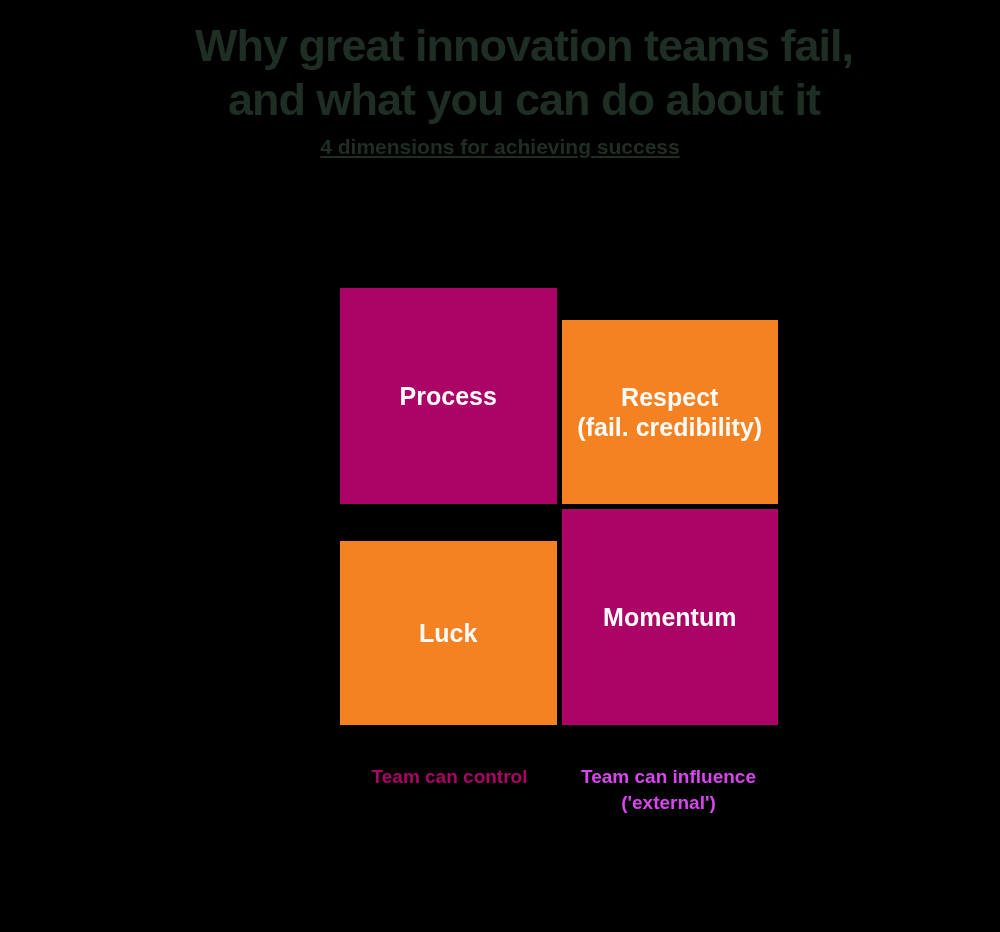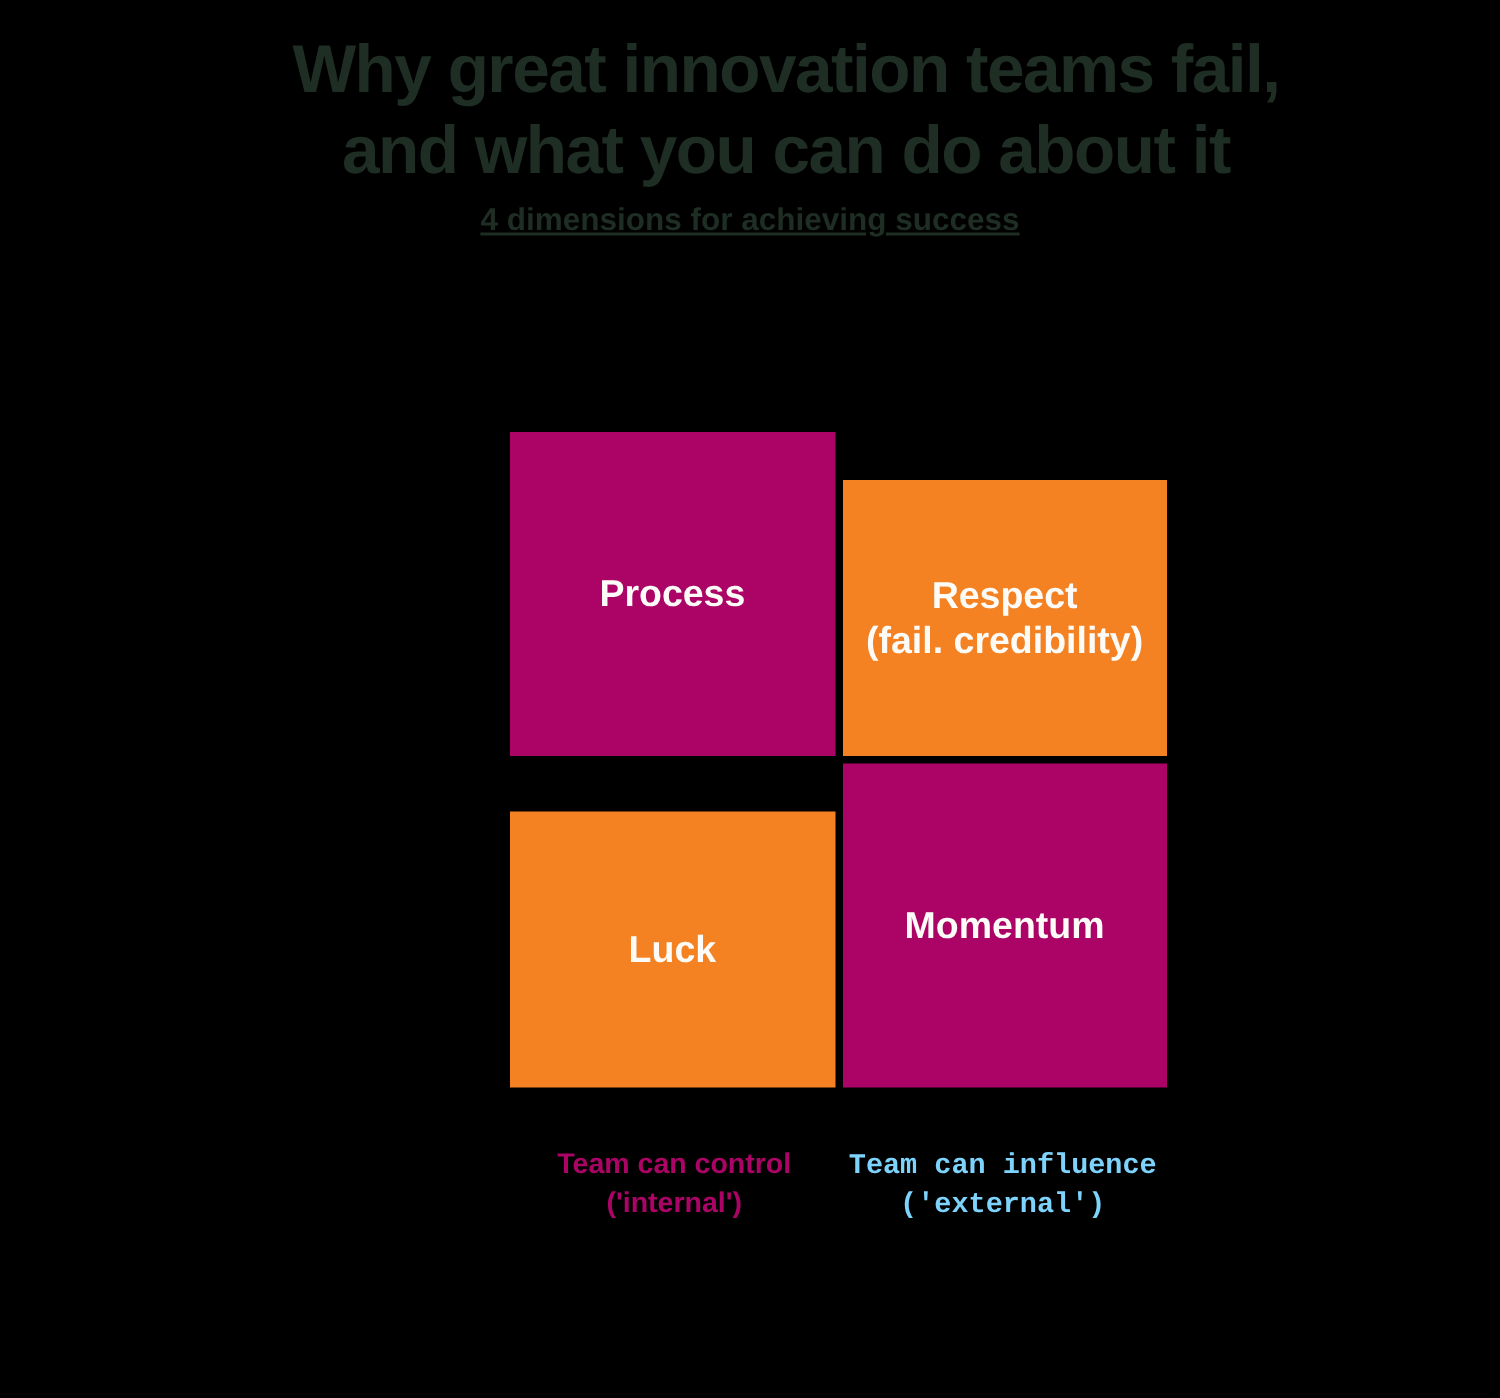--- a/index.html
+++ b/index.html
@@ -84,21 +84,21 @@
     margin-top: 12px;
   }
   .axis-label {
     text-align: center;
     font-size: 19px;
     font-weight: 700;
     line-height: 26px;
   }
   .axis-label .line { display: block; }
   .axis-magenta { color: #AC0366; }
-  .axis-orange  { color: #7dd3fc; font-family: Liberation Mono, monospace; }
+  .axis-orange  { color: #d946ef; }
 </style>
 </head>
 <body>
 
 <div class="page">
 
   <h1 class="title">
     <span class="line">Why great innovation teams fail,</span>
     <span class="line">and what you can do about it</span>
   </h1>
@@ -125,21 +125,20 @@
     <div class="quad q-magenta">
       <span>Momentum</span>
     </div>
 
   </div>
 
   <div class="axis-labels">
 
     <div class="axis-label axis-magenta">
       <span class="line">Team can control</span>
-      <span class="line">('internal')</span>
     </div>
 
     <div class="axis-label axis-orange">
       <span class="line">Team can influence</span>
       <span class="line">('external')</span>
     </div>
 
   </div>
 
 </div>

